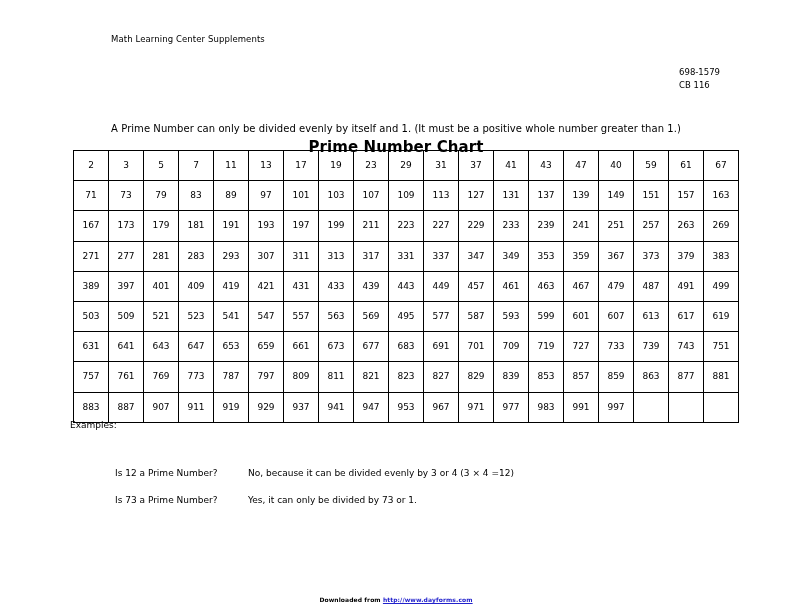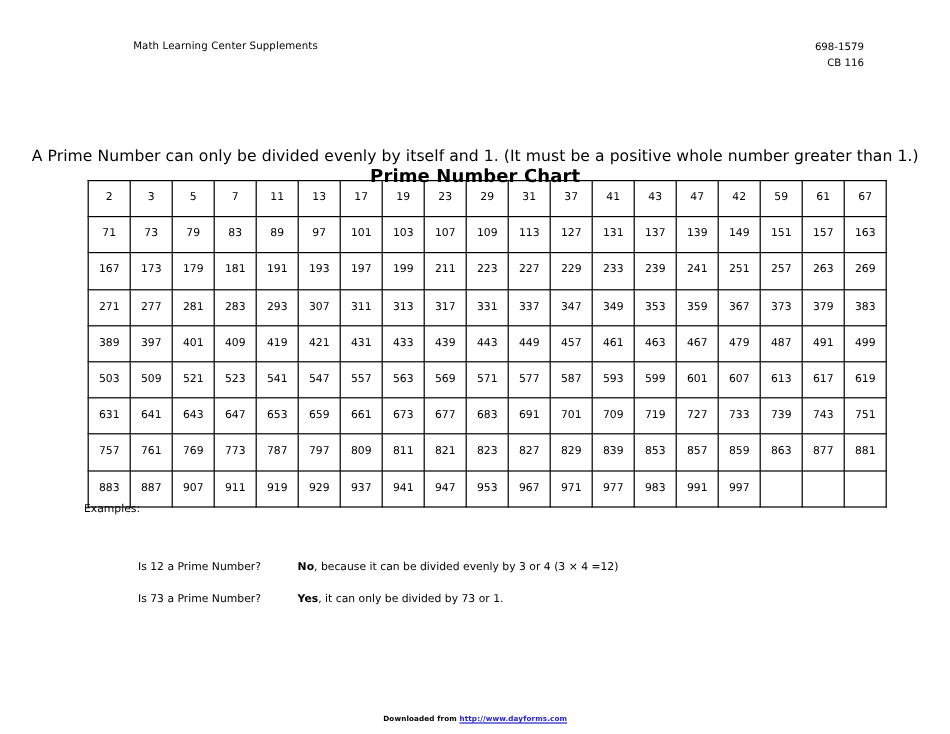--- a/index.html
+++ b/index.html
@@ -27,44 +27,45 @@
     align-items: flex-start;
   }
   .header-left {
     font-size: 8.5px;
     letter-spacing: 0.1px;
     white-space: nowrap;
     padding-left: 41px;
   }
   .header-right {
     font-size: 8.5px;
-    text-align: right;
+    text-align: left;
     line-height: 1.55;
     white-space: nowrap;
+    margin-top: 32px;
   }
 
   
   .doc-title {
     position: absolute;
     top: 91px;
     left: 0;
     width: 792px;
     text-align: center;
     font-size: 15px;
     font-weight: bold;
     letter-spacing: 0.1px;
     margin-top: 47px;
   }
   .doc-subtitle {
     position: absolute;
     top: 123px;
     left: 0;
     width: 792px;
     text-align: center;
-    font-size: 13px;
+    font-size: 10px;
     letter-spacing: 0.05px;
   }
 
   
   .prime-table-wrap {
     position: absolute;
     top: 150px;
     left: 73px;
   }
   table.prime-table {
@@ -105,21 +106,21 @@
   }
   .example-question {
     width: 133px;
     flex: 0 0 133px;
     white-space: nowrap;
   }
   .example-answer {
     white-space: nowrap;
   }
   .example-answer .verdict {
-    font-weight: bold;
+    font-weight: normal;
   }
 
   
   .page-footer {
     position: absolute;
     top: 596px;
     left: 0;
     width: 792px;
     text-align: center;
     font-size: 6px;
@@ -160,21 +161,21 @@
           <td>13</td>
           <td>17</td>
           <td>19</td>
           <td>23</td>
           <td>29</td>
           <td>31</td>
           <td>37</td>
           <td>41</td>
           <td>43</td>
           <td>47</td>
-          <td>42</td>
+          <td>40</td>
           <td>59</td>
           <td>61</td>
           <td>67</td>
         </tr>
         <tr>
           <td>71</td>
           <td>73</td>
           <td>79</td>
           <td>83</td>
           <td>89</td>
@@ -259,21 +260,21 @@
         <tr>
           <td>503</td>
           <td>509</td>
           <td>521</td>
           <td>523</td>
           <td>541</td>
           <td>547</td>
           <td>557</td>
           <td>563</td>
           <td>569</td>
-          <td>571</td>
+          <td>495</td>
           <td>577</td>
           <td>587</td>
           <td>593</td>
           <td>599</td>
           <td>601</td>
           <td>607</td>
           <td>613</td>
           <td>617</td>
           <td>619</td>
         </tr>

